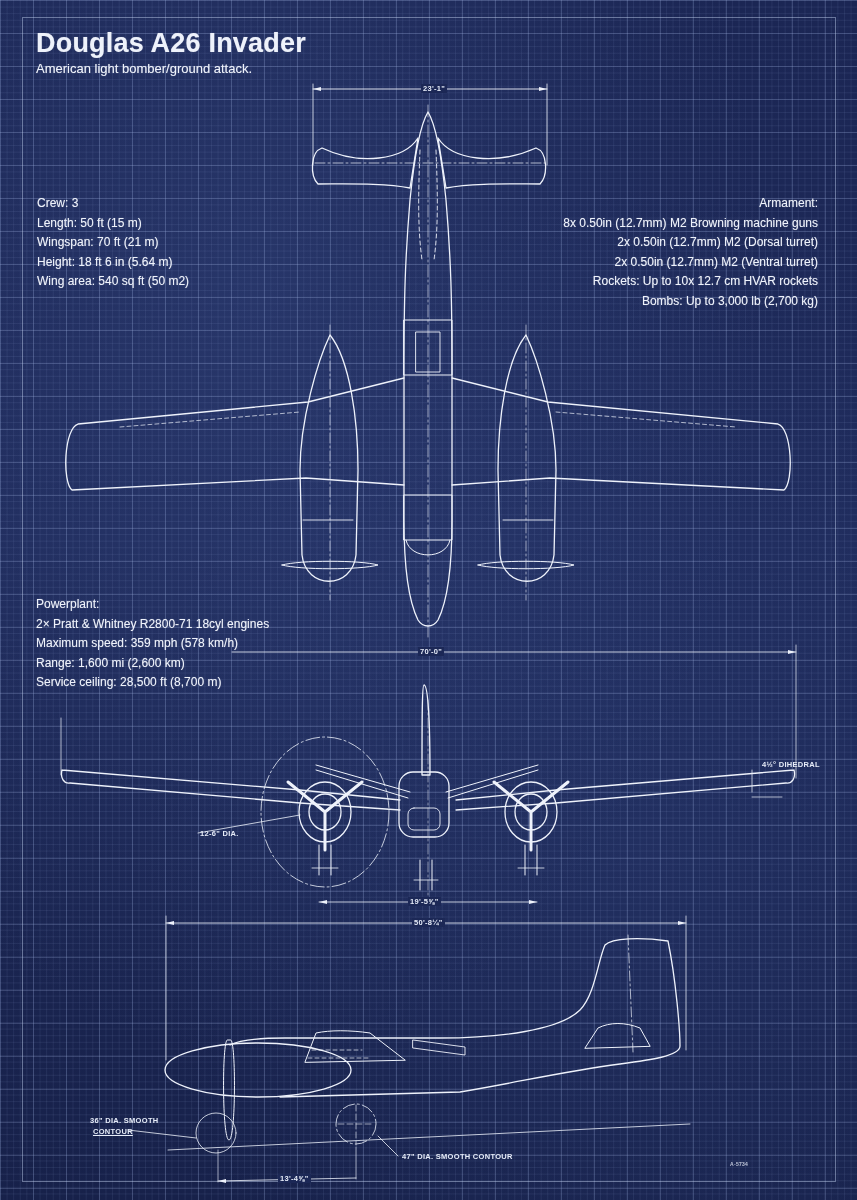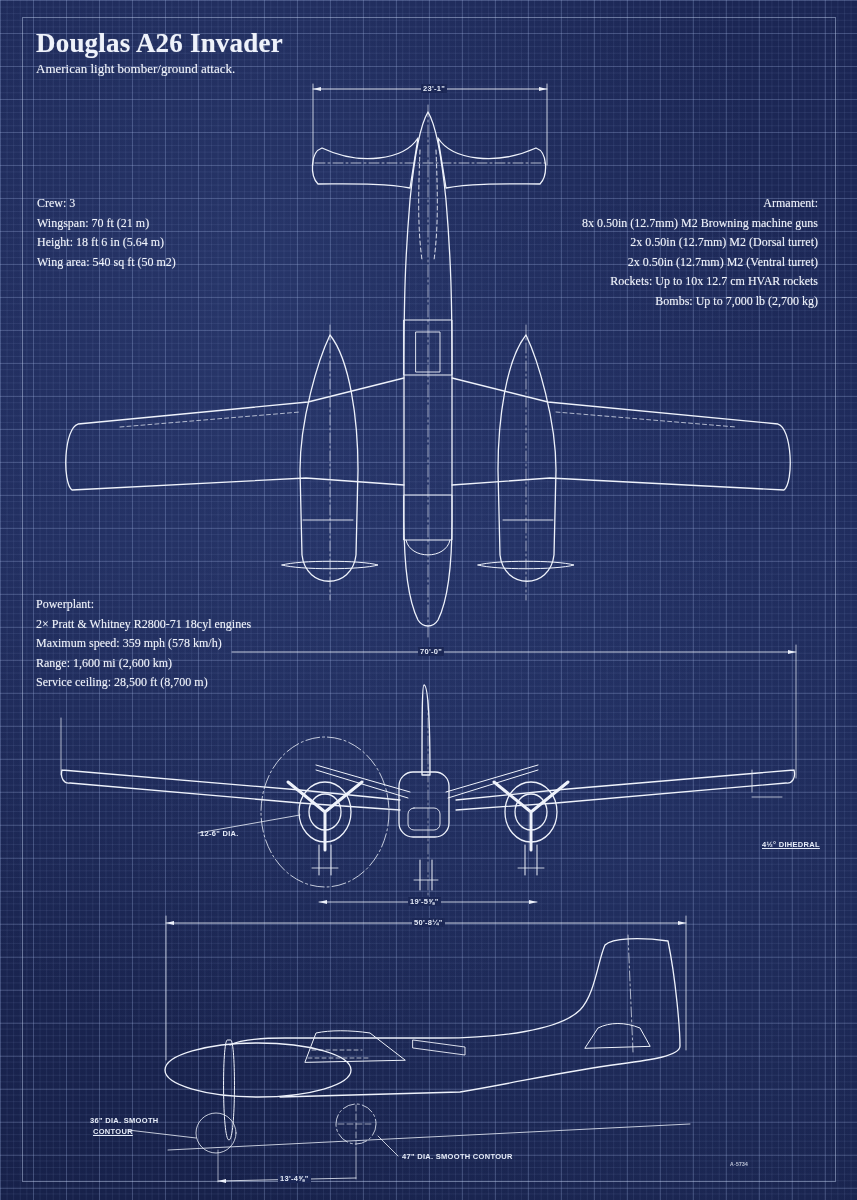--- a/index.html
+++ b/index.html
@@ -18,21 +18,21 @@
     background-size:6.6px 6.6px;
   }
   .grid-major{
     background-image:
       linear-gradient(to right, rgba(170,190,235,0.22) 1px, transparent 1px),
       linear-gradient(to bottom, rgba(170,190,235,0.22) 1px, transparent 1px);
     background-size:33px 33px;
   }
   .frame{position:absolute;left:22px;top:17px;width:814px;height:1165px;
     border:1px solid rgba(200,215,245,0.45);box-sizing:border-box;}
-  .mono{font-family:Liberation Serif, serif;color:#eef2fb;
+  .mono{font-family:Liberation Sans, sans-serif;color:#eef2fb;
     text-shadow:0 0 1px rgba(255,255,255,0.4);}
   .title{position:absolute;left:36px;top:28px;font-size:27px;font-weight:bold;letter-spacing:0.2px;}
   .subtitle{position:absolute;left:36px;top:61px;font-size:13px;}
   .spec-block{position:absolute;font-size:12px;line-height:19.6px;}
   .spec-block div{white-space:nowrap;}
   .left-top{left:37px;top:194px;}
   .right-top{right:39px;top:194px;text-align:right;}
   .left-mid{left:36px;top:595px;}
   svg.drawing{position:absolute;left:0;top:0;width:857px;height:1200px;}
   .dim{position:absolute;font-family:"Liberation Sans","DejaVu Sans",sans-serif;font-size:7.5px;
@@ -45,32 +45,33 @@
 <div id="sheet">
   <div class="grid-minor"></div>
   <div class="grid-major"></div>
   <div class="frame"></div>
 
   <div class="mono title">Douglas A26 Invader</div>
   <div class="mono subtitle">American light bomber/ground attack.</div>
 
   <div class="mono spec-block left-top">
     <div>Crew: 3</div>
+    <div>Length: 50 ft (15 m)</div>
     <div>Wingspan: 70 ft (21 m)</div>
     <div>Height: 18 ft 6 in (5.64 m)</div>
     <div>Wing area: 540 sq ft (50 m2)</div>
   </div>
 
   <div class="mono spec-block right-top">
     <div>Armament:</div>
     <div>8x 0.50in (12.7mm) M2 Browning machine guns</div>
     <div>2x 0.50in (12.7mm) M2 (Dorsal turret)</div>
     <div>2x 0.50in (12.7mm) M2 (Ventral turret)</div>
     <div>Rockets: Up to 10x 12.7 cm HVAR rockets</div>
-    <div>Bombs: Up to 7,000 lb (2,700 kg)</div>
+    <div>Bombs: Up to 3,000 lb (2,700 kg)</div>
   </div>
 
   <div class="mono spec-block left-mid">
     <div>Powerplant:</div>
     <div>2× Pratt &amp; Whitney R2800-71 18cyl engines</div>
     <div>Maximum speed: 359 mph (578 km/h)</div>
     <div>Range: 1,600 mi (2,600 km)</div>
     <div>Service ceiling: 28,500 ft (8,700 m)</div>
   </div>
 
@@ -179,21 +180,21 @@
       <path d="M128,1130 L196,1138 M378,1136 L398,1156" stroke-width="0.8"></path>
 
       <line x1="218" y1="1181" x2="356" y2="1178" stroke-width="0.8"></line>
       <path d="M218,1150 v32 M356,1147 v32" stroke-width="0.6"></path>
       <path d="M218,1181 l8,-2 v4 z" fill="#eef2fb" stroke="none"></path>
     </g>
   </svg>
 
   <div class="dim bg" style="left:421px;top:84px;">23'-1"</div>
   <div class="dim bg" style="left:418px;top:647px;">70'-0"</div>
-  <div class="dim" style="left:762px;top:840px;text-decoration:underline;">4½° DIHEDRAL</div>
+  <div class="dim" style="left:762px;top:760px;">4½° DIHEDRAL</div>
   <div class="dim" style="left:200px;top:829px;">12-6" DIA.</div>
   <div class="dim bg" style="left:408px;top:897px;">19'-5⅝"</div>
   <div class="dim bg" style="left:412px;top:918px;">50'-8¼"</div>
   <div class="dim" style="left:90px;top:1116px;">36" DIA. SMOOTH</div>
   <div class="dim" style="left:93px;top:1127px;text-decoration:underline;">CONTOUR</div>
   <div class="dim" style="left:402px;top:1152px;">47" DIA. SMOOTH CONTOUR</div>
   <div class="dim bg" style="left:278px;top:1174px;">13'-4⅝"</div>
   <div class="dim" style="left:730px;top:1161px;font-size:5px;opacity:0.8;">A-5734</div>
 </div>
 

